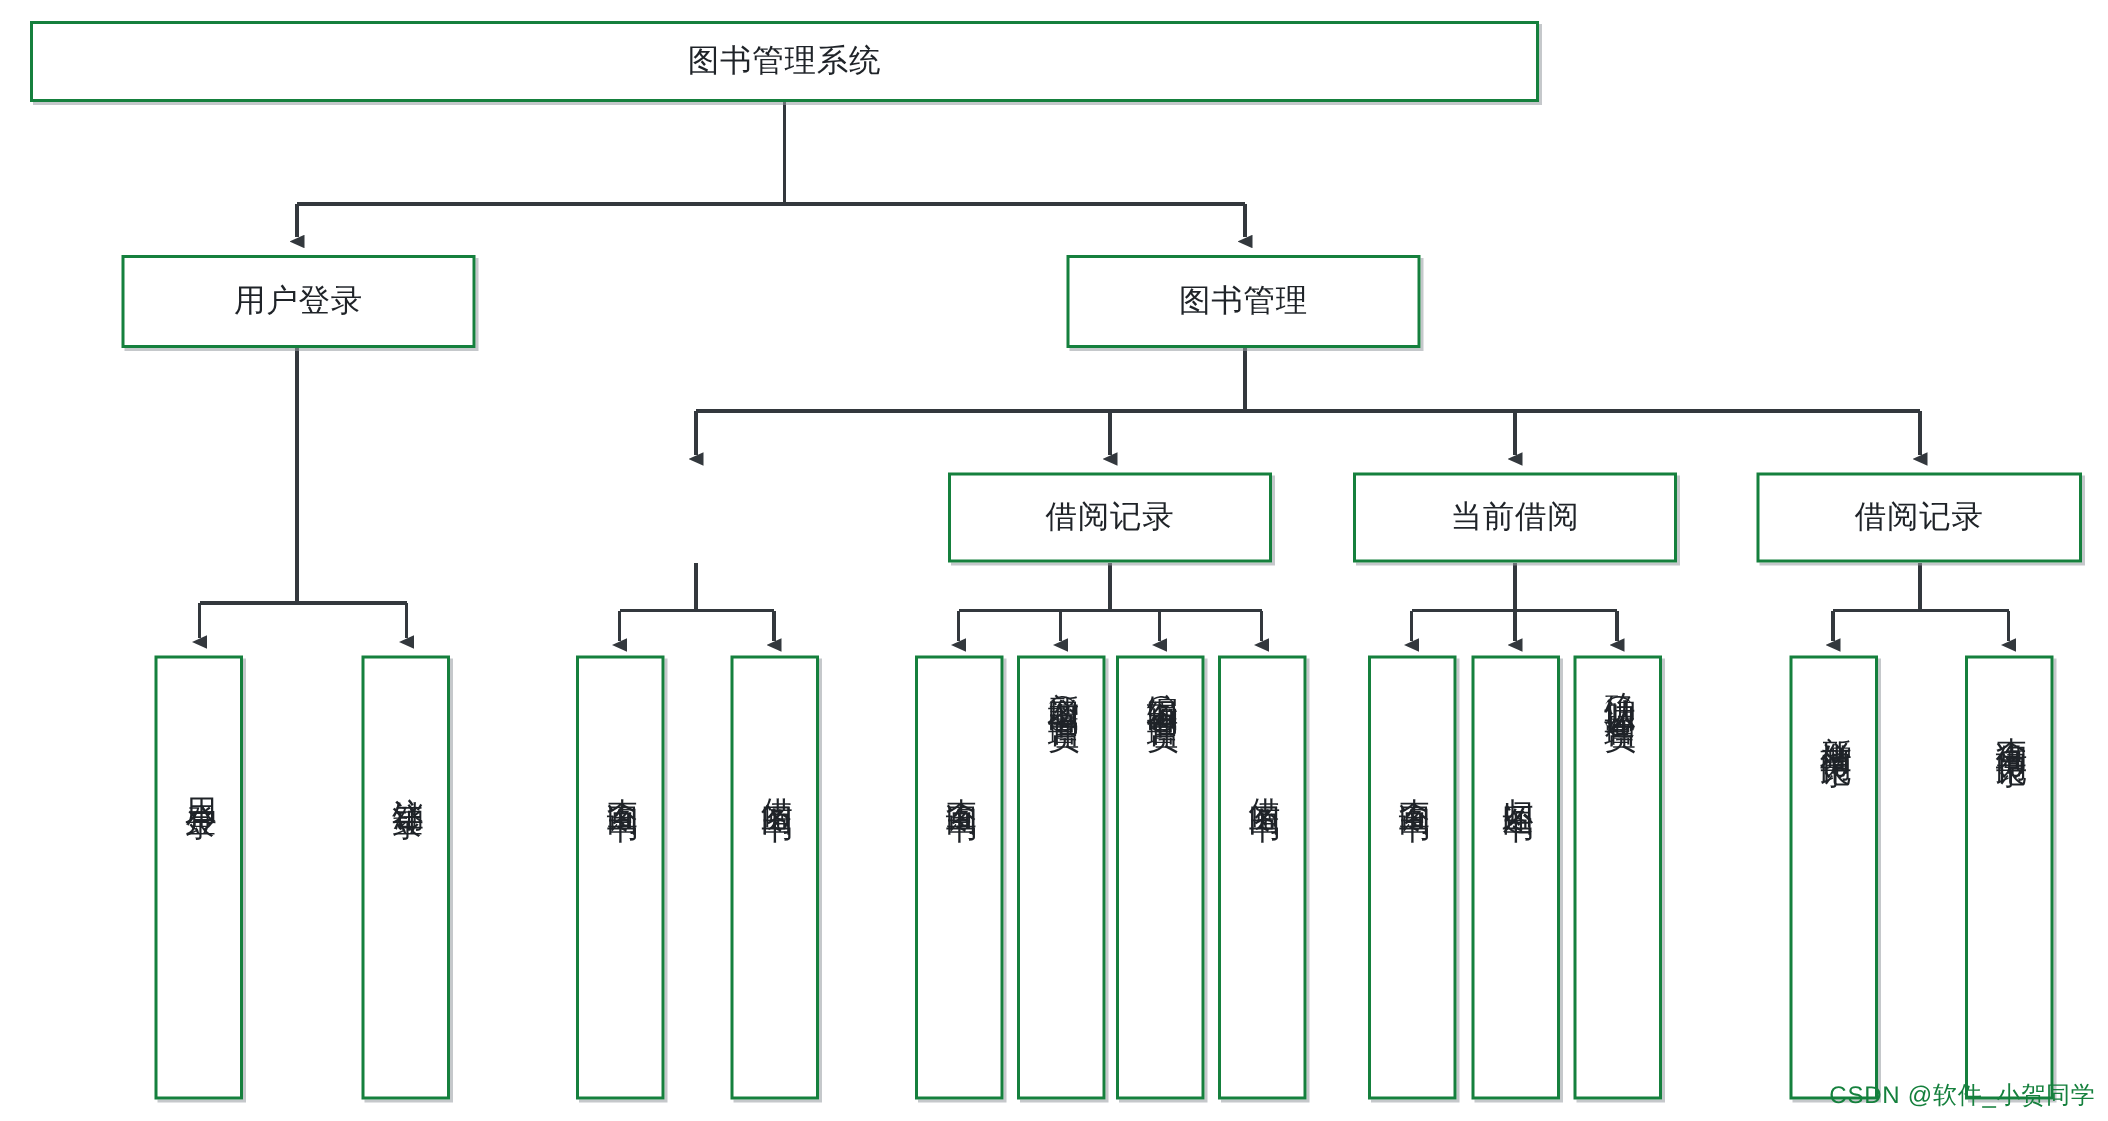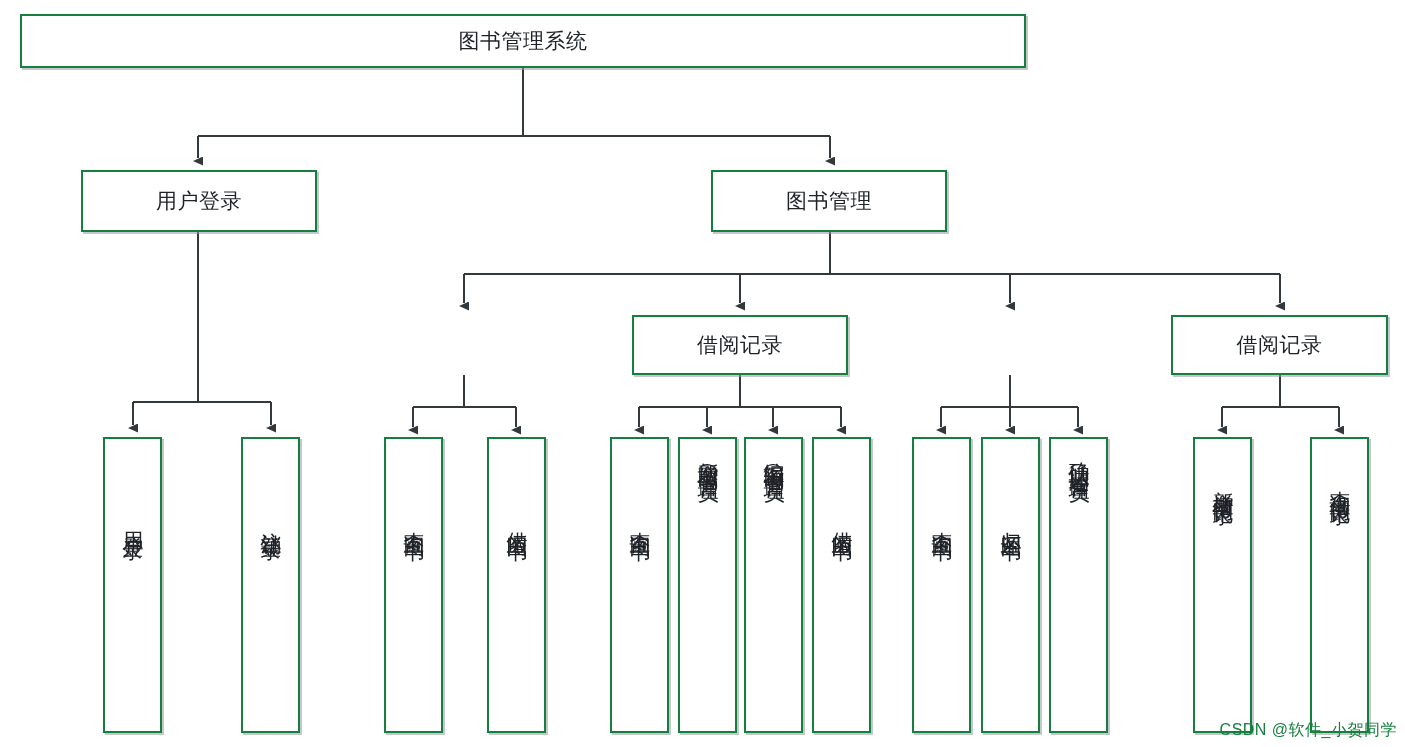--- a/index.html
+++ b/index.html
@@ -134,20 +134,23 @@
   <div class="node-box" style="left:81px; top:170px; width:236px; height:62px;">
     <span class="node-label-h">用户登录</span>
   </div>
   <div class="node-box" style="left:711px; top:170px; width:236px; height:62px;">
     <span class="node-label-h">图书管理</span>
   </div>
 
   <div class="node-box" style="left:632px; top:315px; width:216px; height:60px;">
     <span class="node-label-h">借阅记录</span>
   </div>
+  <div class="node-box" style="left:902px; top:315px; width:216px; height:60px;">
+    <span class="node-label-h">当前借阅</span>
+  </div>
   <div class="node-box" style="left:1171px; top:315px; width:217px; height:60px;">
     <span class="node-label-h">借阅记录</span>
   </div>
 
   <div class="node-box leaf" style="left:103px; top:437px; width:59px; height:296px; padding-top:76px;">
     <span class="node-label-v">用户登录</span>
   </div>
   <div class="node-box leaf" style="left:241px; top:437px; width:59px; height:296px; padding-top:76px;">
     <span class="node-label-v">注销登录</span>
   </div>

